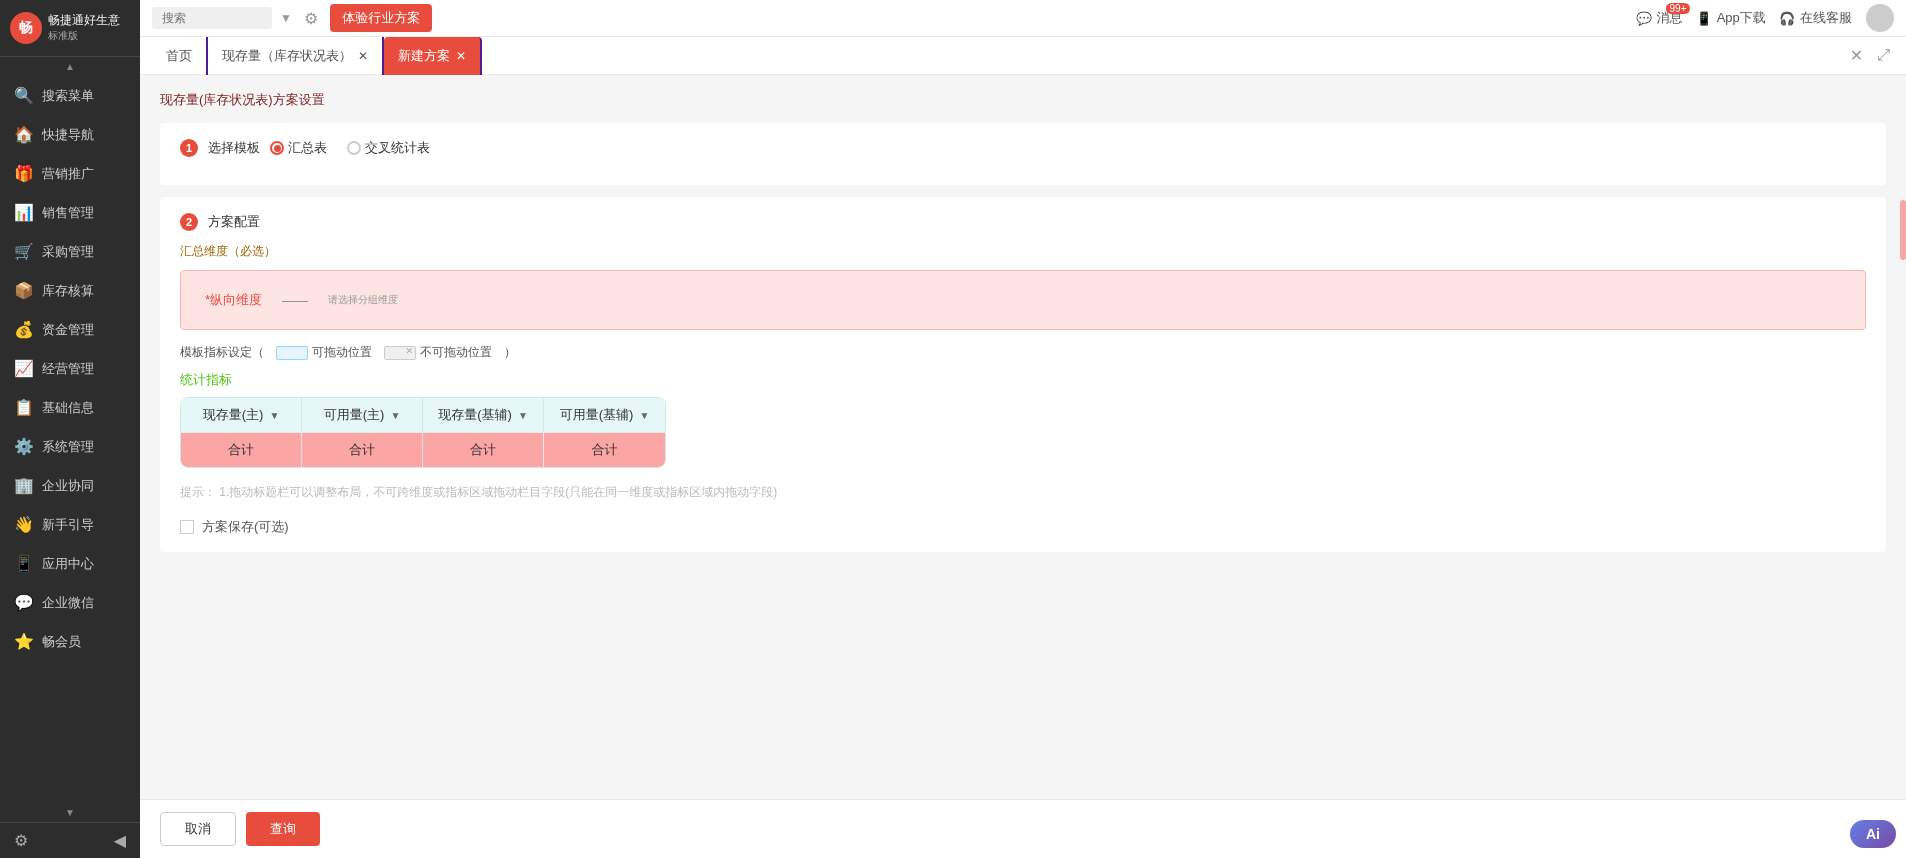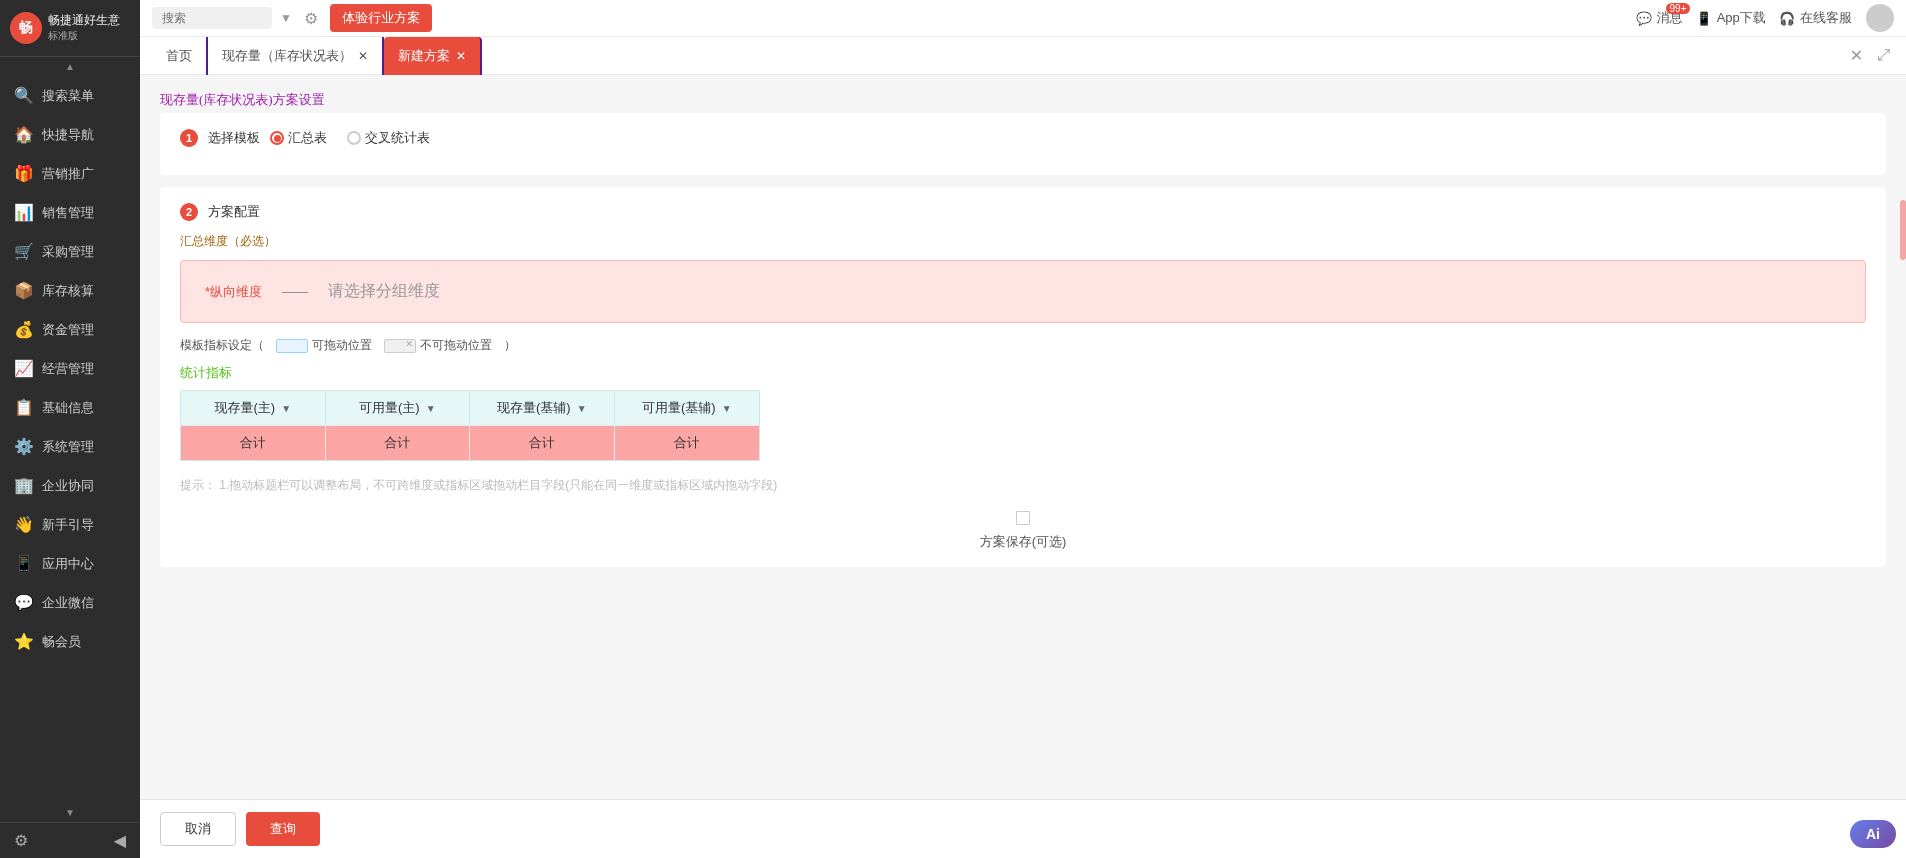--- a/index.html
+++ b/index.html
@@ -93,21 +93,21 @@
       border-right: 2px solid #4c1d95;
     }
     .tab.active { background: #e74c3c; color: white; border-radius: 4px 4px 0 0; }
     .tab-close { font-size: 12px; cursor: pointer; }
     .tab-expand { margin-left: auto; display: flex; gap: 6px; }
     .tab-expand-btn { font-size: 16px; color: #999; cursor: pointer; padding: 0 4px; }
 
     
     .content { flex: 1; overflow-y: auto; background: #f5f5f5; padding: 16px 20px; }
 
-    .page-title { font-size: 13px; color: #a21caf; margin-bottom: 4px; font-family: Liberation Serif, serif; }
+    .page-title { font-size: 13px; color: #7f1d1d; margin-bottom: 14px; }
 
     .section-card {
       background: #fff; border-radius: 4px; padding: 16px 20px; margin-bottom: 12px;
     }
 
     
     .step-header { display: flex; align-items: center; gap: 10px; margin-bottom: 12px; }
     .step-num {
       width: 18px; height: 18px; background: #e74c3c; color: white;
       border-radius: 50%; display: flex; align-items: center; justify-content: center;
@@ -131,36 +131,36 @@
     .sub-label { font-size: 12px; color: #a16207; margin-bottom: 10px; }
 
     
     .pink-box {
       background: #ffe4e4; border: 1px solid #ffb3b3; border-radius: 4px;
       padding: 20px 24px; display: flex; align-items: center; gap: 12px;
       margin-bottom: 14px;
     }
     .required-star { color: #e74c3c; font-size: 13px; }
     .pink-dash { color: #888; font-size: 13px; margin: 0 8px; }
-    .pink-hint { color: #999; font-size: 16px; }
+    .pink-hint { color: #999; font-size: 10px; }
 
     
     .indicator-header { display: flex; align-items: center; gap: 12px; margin-bottom: 10px; font-size: 12px; color: #555; }
     .indicator-tag {
       display: flex; align-items: center; gap: 4px;
     }
     .tag-box { width: 32px; height: 14px; background: #e8f4ff; border: 1px solid #91d5ff; border-radius: 2px; }
     .tag-box-grey { width: 32px; height: 14px; background: #f0f0f0; border: 1px solid #ccc; border-radius: 2px; position: relative; }
     .tag-box-grey::after { content: '✕'; position: absolute; right: 2px; top: -1px; font-size: 9px; color: #aaa; }
 
     
     .stat-title { font-size: 13px; color: #52c41a; margin-bottom: 8px; font-weight: 500; }
     .stat-table {
-      border: 1px solid #d0e8e8; border-radius: 1px; overflow: hidden;
-      width: 580px;
+      border: 1px solid #d0e8e8; border-radius: 8px; overflow: hidden;
+      width: 486px;
     }
     .stat-table-header {
       display: grid; grid-template-columns: repeat(4, 1fr);
       background: #e6f7f7;
     }
     .stat-header-cell {
       padding: 8px 10px; border-right: 1px solid #d0e8e8;
       display: flex; align-items: center; justify-content: center; gap: 6px;
       font-size: 13px; color: #333;
     }
@@ -175,21 +175,21 @@
       text-align: center; font-size: 13px; color: #333;
     }
     .stat-body-cell:last-child { border-right: none; }
 
     
     .tips-section { margin-top: 14px; }
     .tip-item { font-size: 12px; color: #bbb; line-height: 1.8; }
     .tip-link { color: #bbb; text-decoration: underline; cursor: pointer; }
 
     
-    .save-row { display: flex; align-items: center; gap: 8px; margin-top: 14px; flex-direction: column; }
+    .save-row { display: flex; align-items: center; gap: 8px; margin-top: 14px; }
     .checkbox-box {
       width: 14px; height: 14px; border: 1px solid #ccc; background: white;
       cursor: pointer; display: flex; align-items: center; justify-content: center;
     }
     .save-label { font-size: 13px; color: #555; }
 
     
     .bottom-bar {
       background: #fff; border-top: 1px solid #e8e8e8;
       padding: 12px 20px; display: flex; justify-content: flex-start; gap: 10px;

